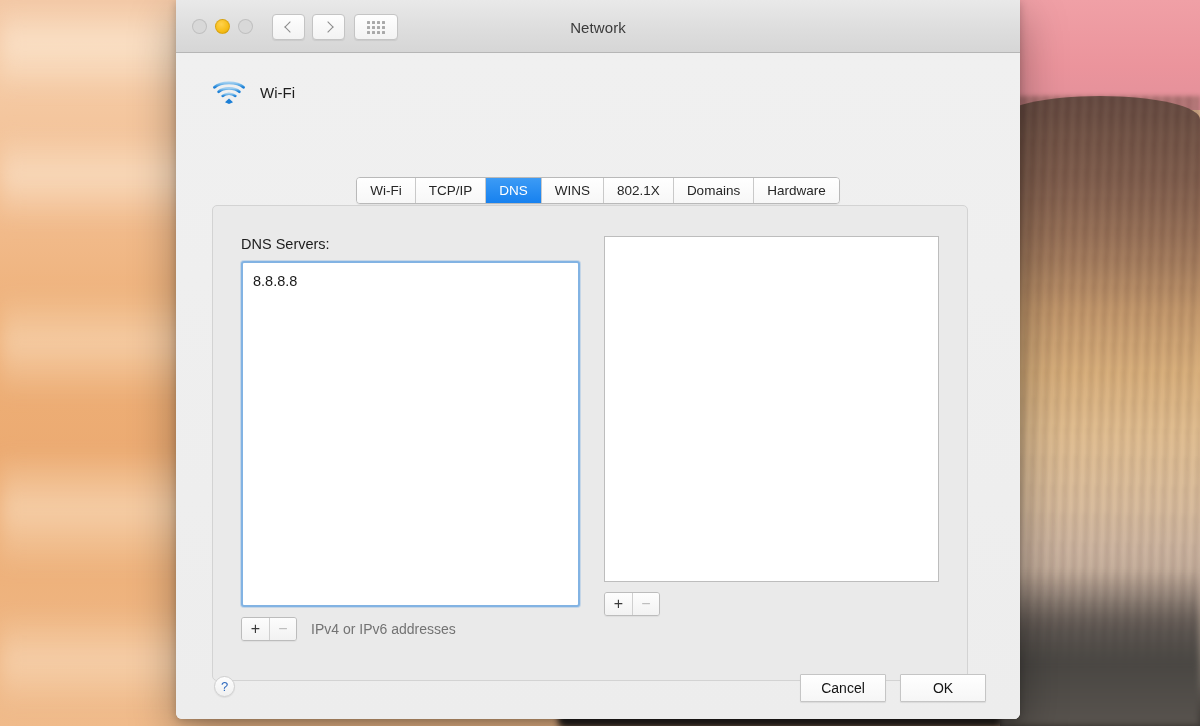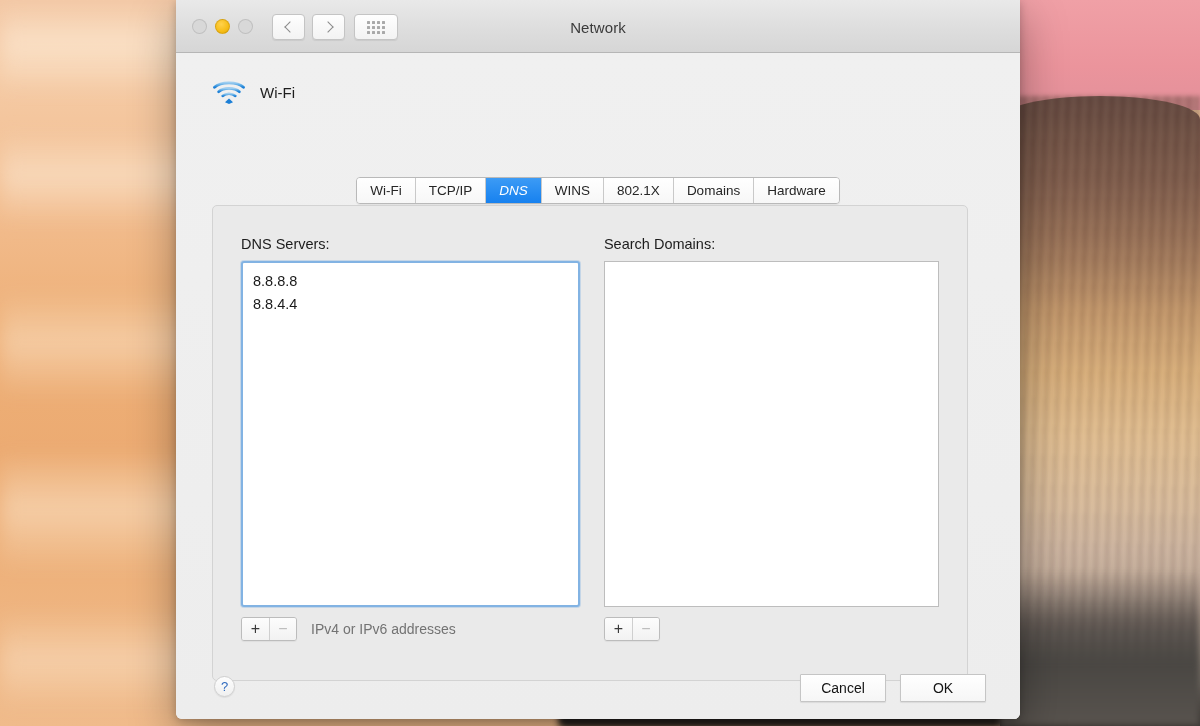--- a/index.html
+++ b/index.html
@@ -304,21 +304,20 @@
     color: #262626;
     background: linear-gradient(180deg, #ffffff 0%, #f7f7f7 100%);
     border-right: 1px solid #c9c9c9;
     box-sizing: border-box;
     white-space: nowrap;
   }
   .tab:last-child { border-right: none; }
   .tab.active {
     background: linear-gradient(180deg, #3c9bf5 0%, #1781ef 100%);
     color: #ffffff;
-    font-style: italic;
   }
 
   
   .panel {
     position: absolute;
     left: 36px;
     right: 52px;
     top: 152px;
     height: 476px;
     background: #eaeaea;
@@ -529,34 +528,32 @@
       </div>
 
       <div class="panel">
         <div class="columns">
 
           <div class="col dns">
             <div class="col-label">DNS Servers:</div>
 
             <div class="listbox focused">
               <div class="list-item">8.8.8.8</div>
-              <div class="list-item">8.8.4.4</div>
             </div>
 
             <div class="row-controls">
               <div class="segmented">
                 <span class="seg">+</span>
                 <span class="seg divider disabled">−</span>
               </div>
               <span class="hint">IPv4 or IPv6 addresses</span>
             </div>
           </div>
 
           <div class="col domain">
-            <div class="col-label">Search Domains:</div>
 
             <div class="listbox plain"></div>
 
             <div class="row-controls">
               <div class="segmented">
                 <span class="seg">+</span>
                 <span class="seg divider disabled">−</span>
               </div>
               <span class="hint"></span>
             </div>

